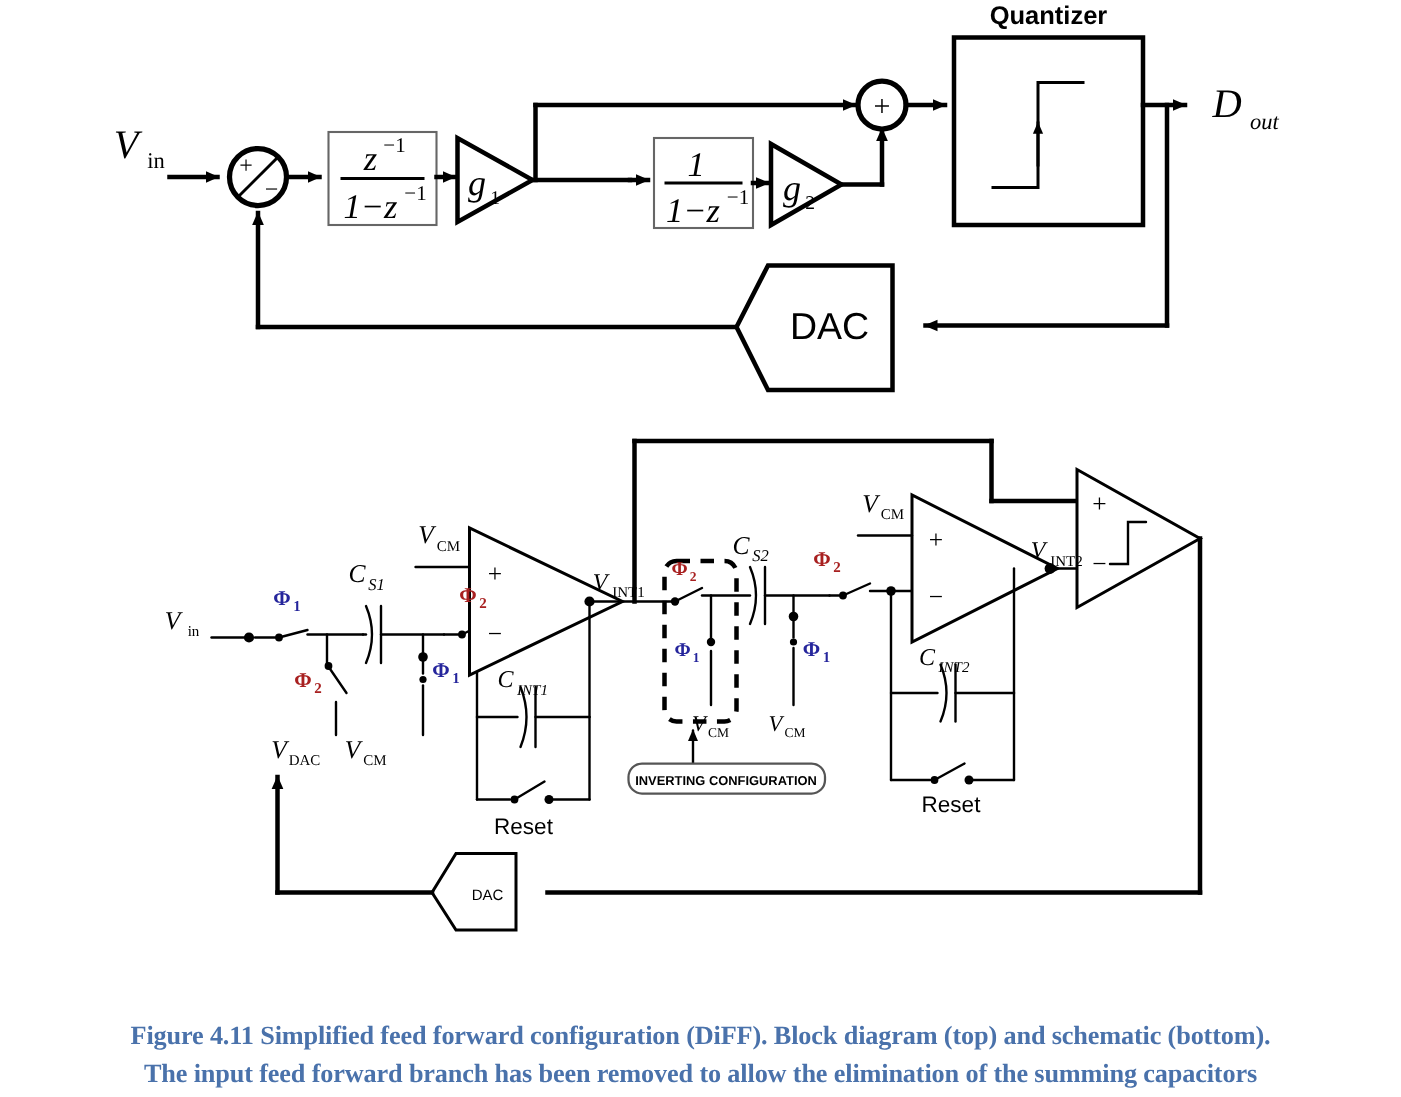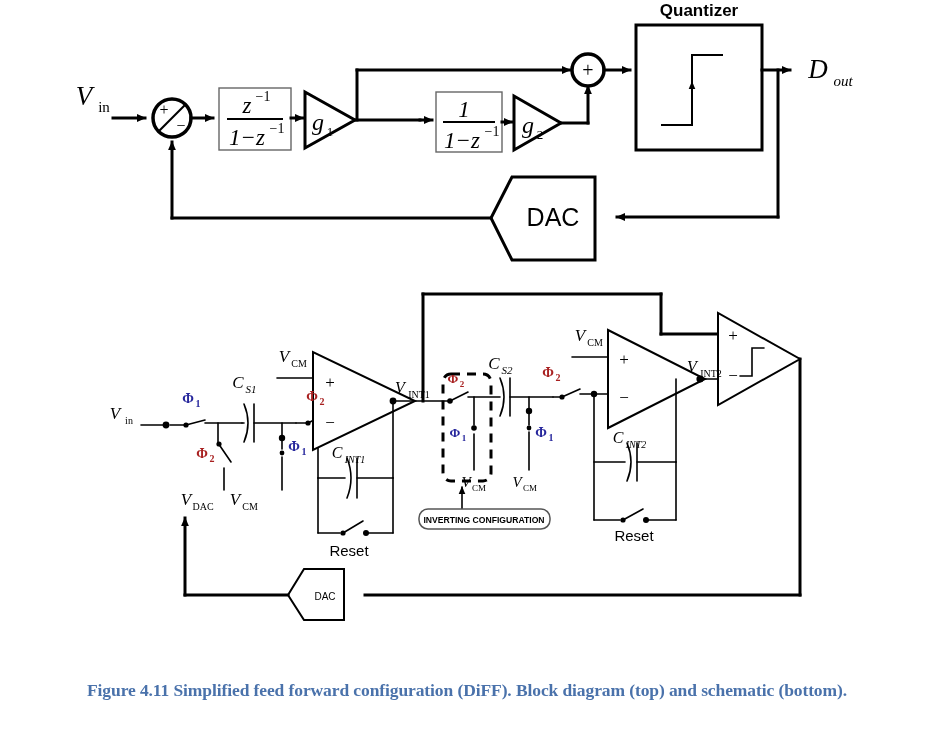--- a/index.html
+++ b/index.html
@@ -536,15 +536,16 @@
 
     <g>
       <text class="lbl-italic" x="692" y="372" font-size="16" text-anchor="middle">V</text>
       <text class="lbl" x="711" y="377" font-size="10" text-anchor="middle">INT2</text>
     </g>
 
   </svg>
 
   <div id="caption">
     <div>Figure 4.11 Simplified feed forward configuration (DiFF). Block diagram (top) and schematic (bottom).</div>
+    <div>The input feed forward branch has been removed to allow the elimination of the summing capacitors</div>
   </div>
 
 </div>
 
 </body></html>

